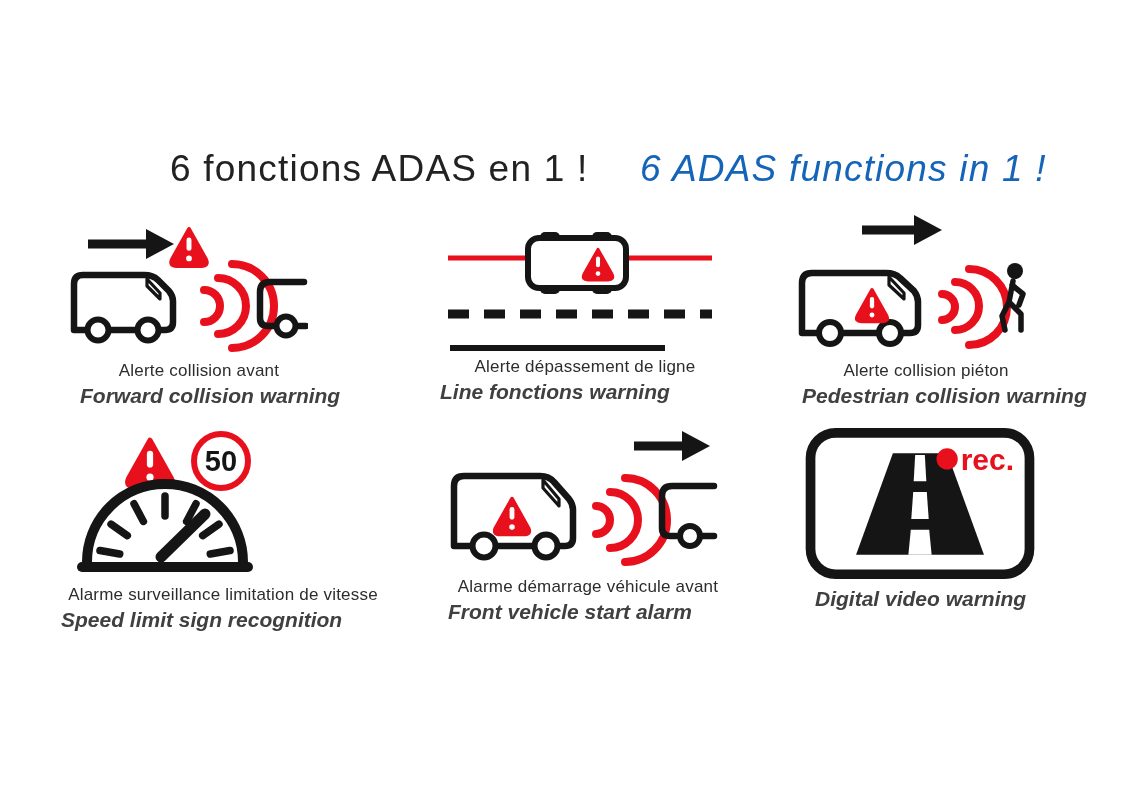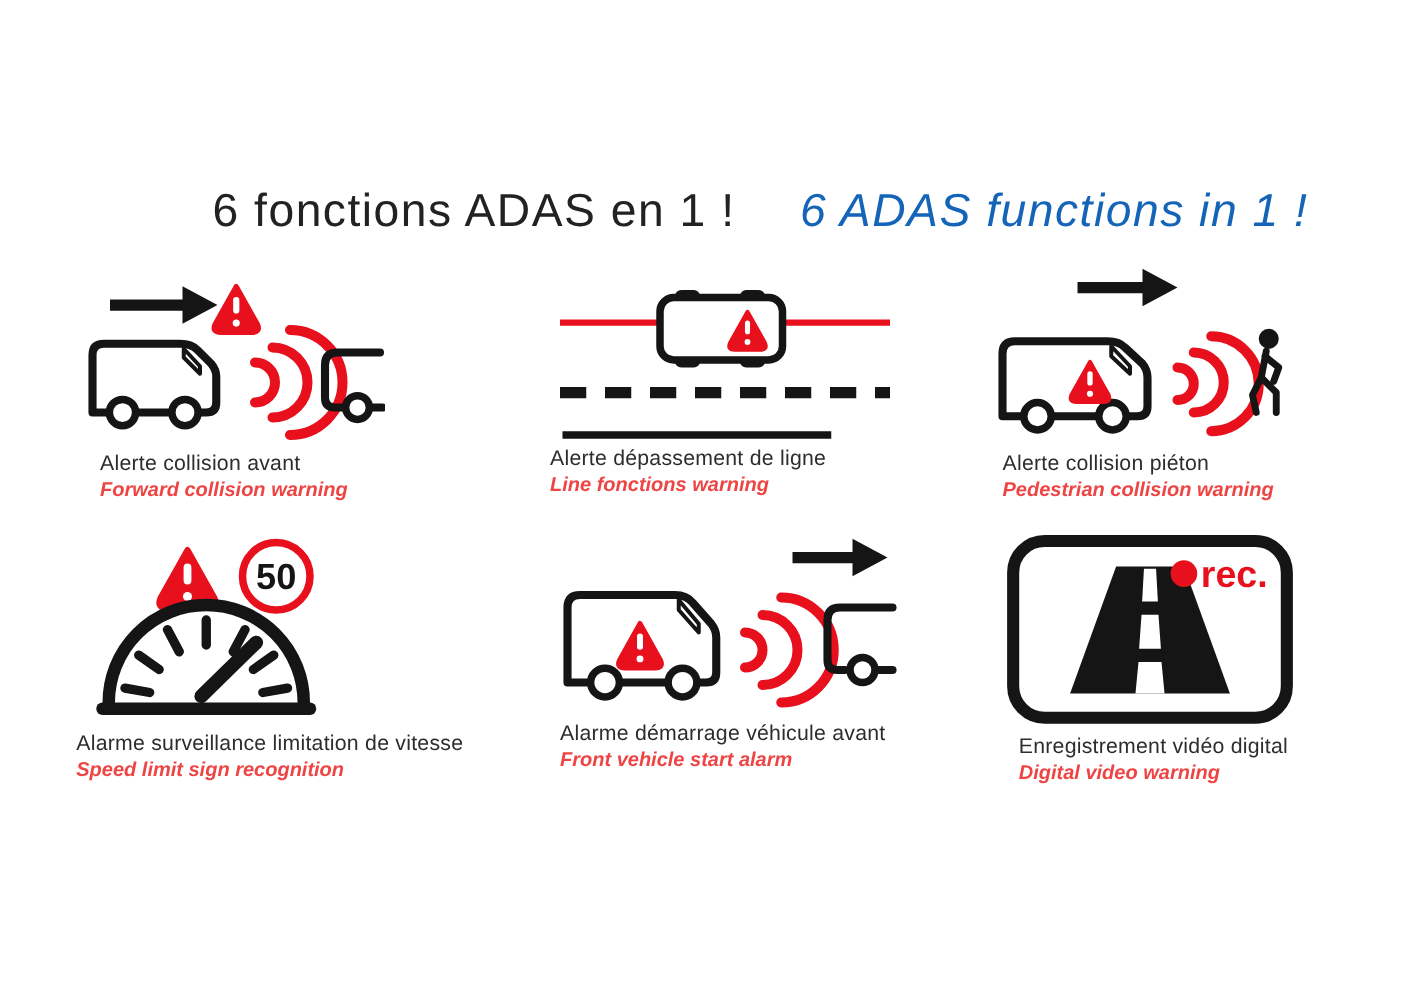--- a/index.html
+++ b/index.html
@@ -9,22 +9,22 @@
     font-family:"Liberation Sans", sans-serif;
   }
   .title{
     position:absolute;top:148px;font-size:37px;letter-spacing:1.2px;
     white-space:nowrap;color:#222;font-weight:400;
   }
   .title-fr{left:170px;width:410px;text-align:center;}
   .title-en{left:640px;width:395px;text-align:center;color:#1464b8;font-style:italic;font-weight:500;}
   .cell{position:absolute;}
   .caps{line-height:1.25;}
-  .cap-fr{font-size:17px;color:#2d2d2d;font-weight:500;letter-spacing:0.2px;white-space:nowrap;}
-  .cap-en{font-size:16px;color:#ef4444;font-style:italic;font-weight:700;margin-top:2px;white-space:nowrap;}
+  .cap-fr{font-size:17px;color:#2d2d2d;font-weight:500;letter-spacing:0.2px;white-space:nowrap;text-align:center;}
+  .cap-en{font-size:21px;color:#404040;font-style:italic;font-weight:700;margin-top:2px;white-space:nowrap;}
   svg{display:block;}
   .ink{stroke:#151515;fill:none;stroke-width:6.5;stroke-linecap:round;stroke-linejoin:round;}
   .ink-fill{fill:#151515;}
   .wheel{fill:#ffffff;stroke:#151515;stroke-width:6;}
   .wave{stroke:#e8101c;fill:none;stroke-width:8;stroke-linecap:round;}
   .warn-t{fill:#e8101c;stroke:#e8101c;stroke-width:4;stroke-linejoin:round;}
 </style>
 </head>
 <body>
 
@@ -164,16 +164,15 @@
       <polygon points="115,30 125,30 126.5,57 113.5,57" fill="#fff"></polygon>
       <polygon points="113,68 127,68 129,96 111,96" fill="#fff"></polygon>
       <polygon points="110.5,107 129.5,107 132,133 108,133" fill="#fff"></polygon>
     </g>
     <g>
       <circle cx="148" cy="34" r="11" fill="#e8101c"></circle>
       <text x="162" y="45" font-size="31" font-weight="bold" fill="#e8101c" font-family="Liberation Sans, sans-serif">rec.</text>
     </g>
   </svg>
   <div class="caps" style="margin-left:15px;margin-top:5px;">
-    <div class="cap-fr">Enregistrement vidéo digital</div>
     <div class="cap-en">Digital video warning</div>
   </div>
 </div>
 
 </body></html>

